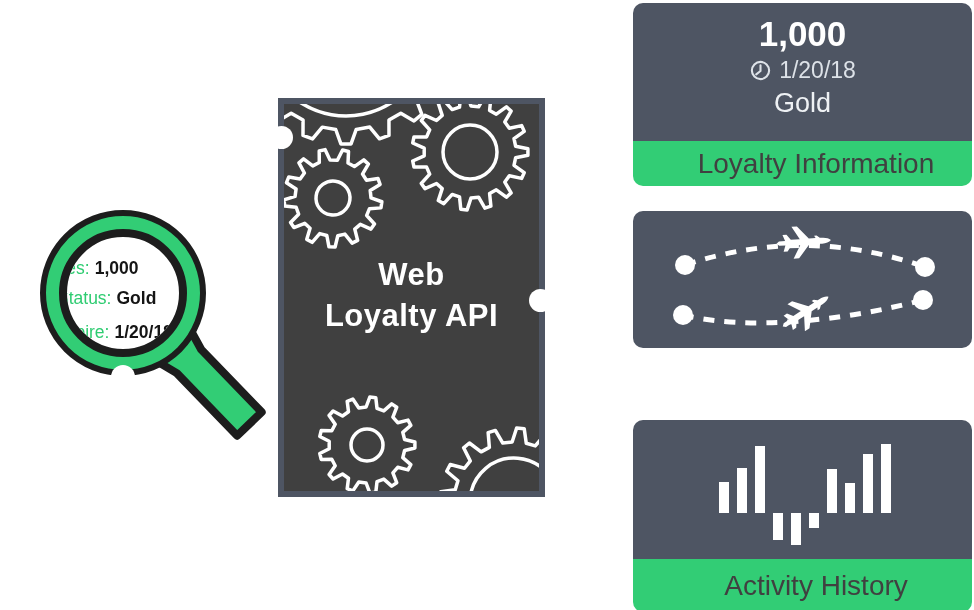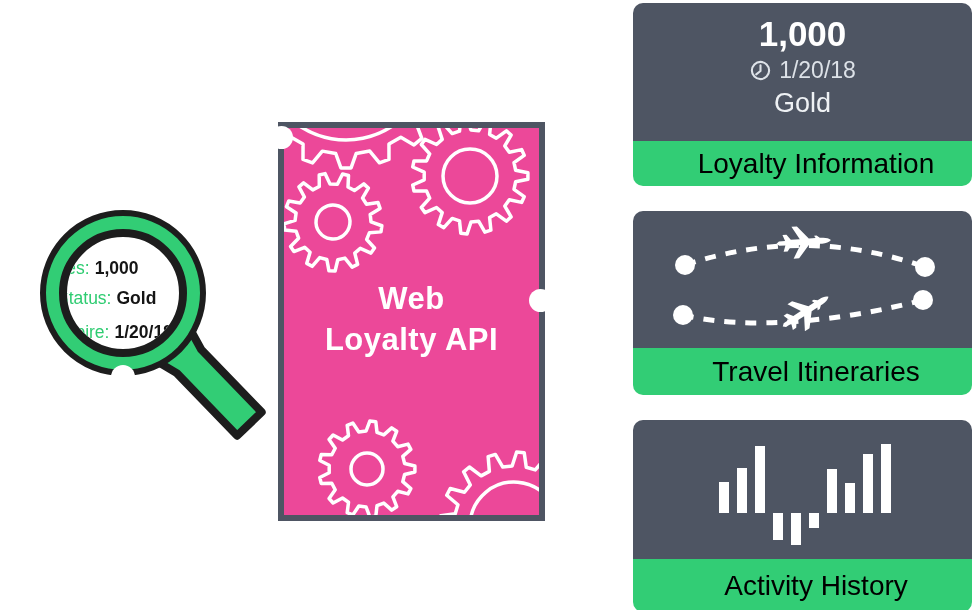--- a/index.html
+++ b/index.html
@@ -3,34 +3,34 @@
 <meta charset="utf-8">
 <style>
   * { margin:0; padding:0; box-sizing:border-box; }
   html,body { width:974px; height:610px; background:#ffffff; overflow:hidden;
               font-family:"Liberation Sans","DejaVu Sans",sans-serif; }
   .abs { position:absolute; }
   #stage { position:relative; width:974px; height:610px; }
 
   
   #api-card { left:278px; top:98px; width:267px; height:399px;
-              background:#ec4899; border:6px solid #4e5563; overflow:hidden;margin-top:24px; }
+              background:#404040; border:6px solid #4e5563; overflow:hidden; }
   #api-card svg { position:absolute; left:0; top:0; }
   #api-title { position:absolute; left:0; top:150px; width:100%;
                text-align:center; color:#ffffff; font-size:31px; font-weight:bold;
                line-height:41px; letter-spacing:.5px; }
 
   
   .edge-dot { width:23px; height:23px; border-radius:50%; background:#ffffff; z-index:5; }
 
   
   .panel { left:633px; width:339px; border-radius:10px; overflow:hidden; }
   .panel-body { background:#4e5563; position:relative; }
   .panel-label { background:#32cd75; display:flex; align-items:center; justify-content:center;
-                 color:#000000; font-size:28px;padding-left:27px; }
+                 color:#404040; font-size:28px;padding-left:27px; }
   #panel-loyalty  { top:3px;   }
   #panel-travel   { top:211px; }
   #panel-activity { top:420px; }
 
   #loyalty-body { height:138px; display:flex; flex-direction:column; align-items:center;
                   padding-top:10px; color:#ffffff; }
   .loyalty-points { font-size:35px; font-weight:bold; line-height:42px; }
   .loyalty-date   { display:flex; align-items:center; gap:7px; font-size:23px;
                     color:#dde2e8; line-height:30px; }
   .loyalty-tier   { font-size:27px; color:#eef1f4; line-height:33px; margin-top:2px; }
@@ -125,21 +125,20 @@
         <circle cx="50" cy="104" r="10" fill="#ffffff"></circle>
         <circle cx="290" cy="89" r="10" fill="#ffffff"></circle>
         <g transform="translate(170,31) rotate(-4)">
             <path class="plane" d="M28,0 C26,-2 23,-3 19,-3 L17,-3 L14,-5.5 L11.5,-5.5 L12.8,-3 L6,-3 L-5,-16 L-10.5,-16 L-3,-3 L-12,-3 L-16,-8.5 L-20,-8.5 L-17.8,-2.2 L-24,-2.2 L-26.5,0 L-24,2.2 L-17.8,2.2 L-20,8.5 L-16,8.5 L-12,3 L-3,3 L-10.5,16 L-5,16 L6,3 L12.8,3 L11.5,5.5 L14,5.5 L17,3 L19,3 C23,3 26,2 28,0 Z" fill="#ffffff"></path>
           </g>
         <g transform="translate(172,101) rotate(-33)">
             <path class="plane" d="M28,0 C26,-2 23,-3 19,-3 L17,-3 L14,-5.5 L11.5,-5.5 L12.8,-3 L6,-3 L-5,-16 L-10.5,-16 L-3,-3 L-12,-3 L-16,-8.5 L-20,-8.5 L-17.8,-2.2 L-24,-2.2 L-26.5,0 L-24,2.2 L-17.8,2.2 L-20,8.5 L-16,8.5 L-12,3 L-3,3 L-10.5,16 L-5,16 L6,3 L12.8,3 L11.5,5.5 L14,5.5 L17,3 L19,3 C23,3 26,2 28,0 Z" fill="#ffffff"></path>
           </g>
       </svg>
     </div>
-    <div class="panel-label" style="height:47px;">Travel Itineraries</div>
   </div>
 
   <div class="abs panel" id="panel-activity">
     <div class="panel-body" id="activity-body">
       <svg id="bars-svg" width="339" height="139" viewBox="0 0 339 139">
           <rect x="86" y="62" width="10" height="31" fill="#ffffff"></rect>
           <rect x="104" y="48" width="10" height="45" fill="#ffffff"></rect>
           <rect x="122" y="26" width="10" height="67" fill="#ffffff"></rect>
           <rect x="140" y="93" width="10" height="27" fill="#ffffff"></rect>
           <rect x="158" y="93" width="10" height="32" fill="#ffffff"></rect>

